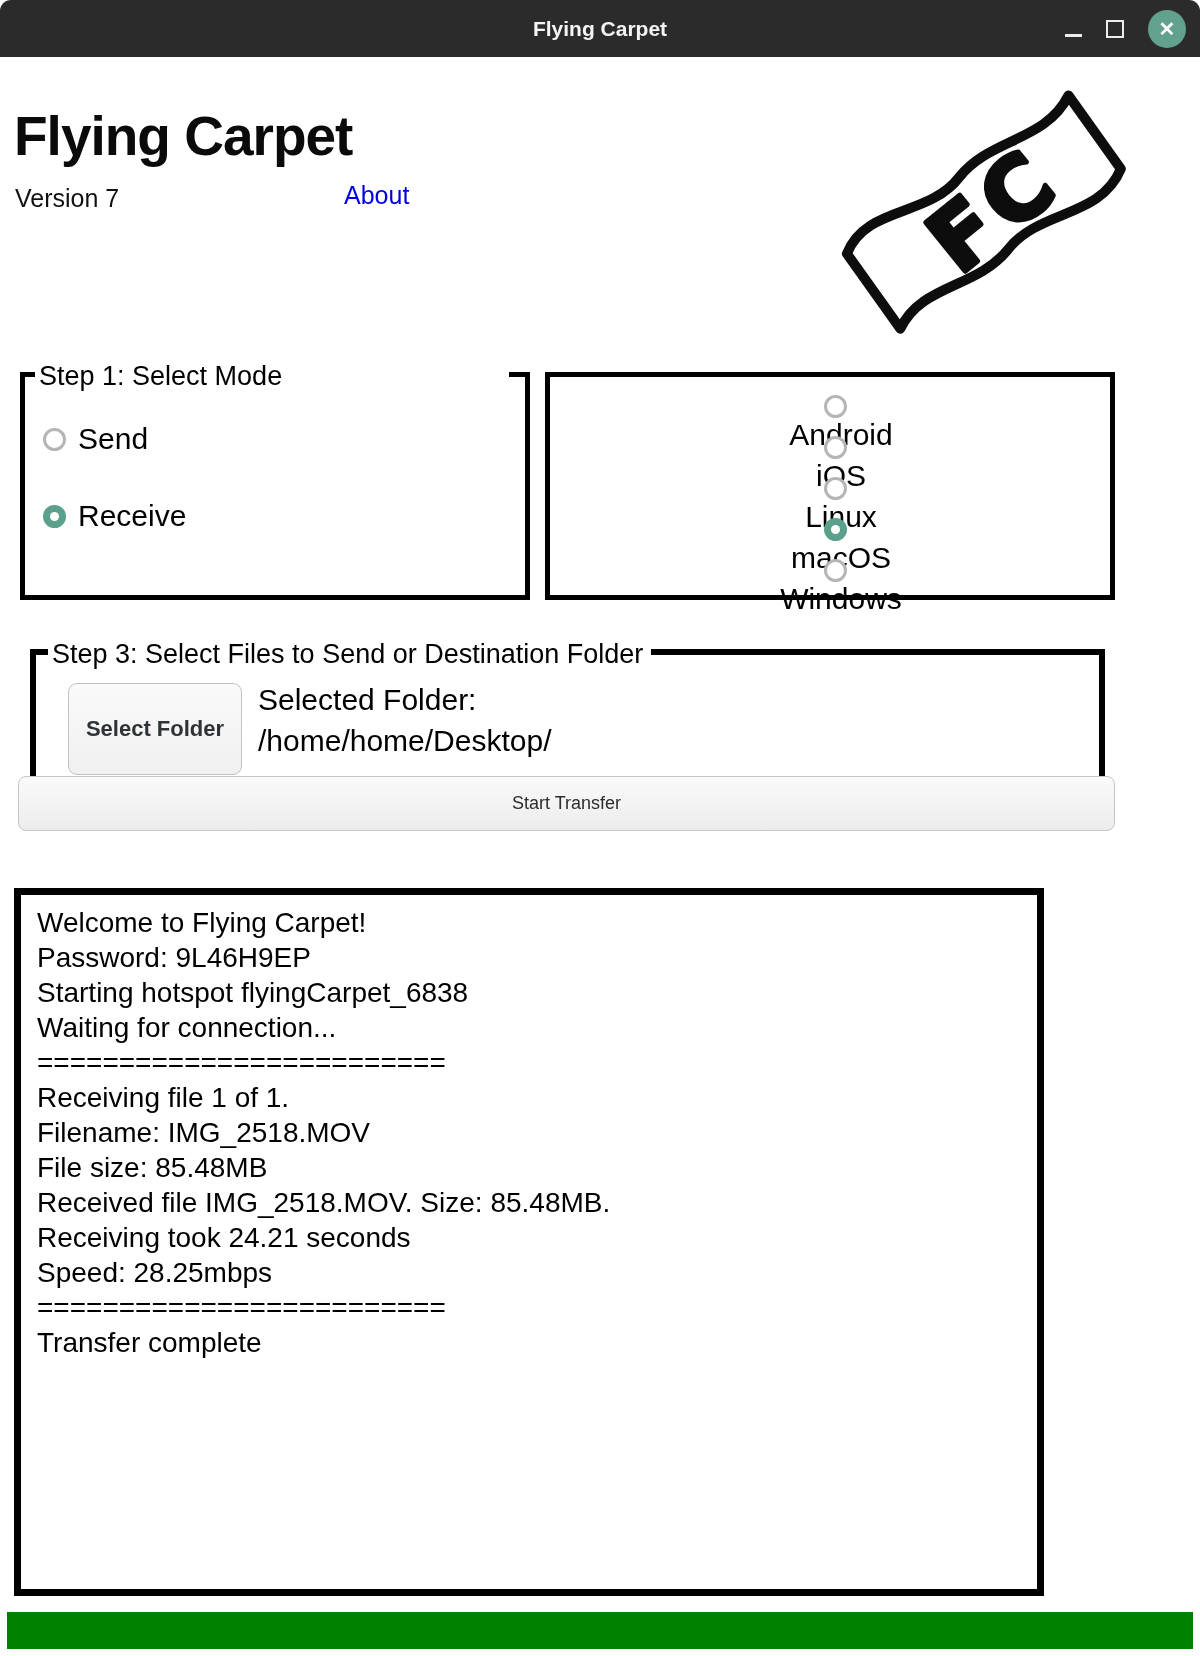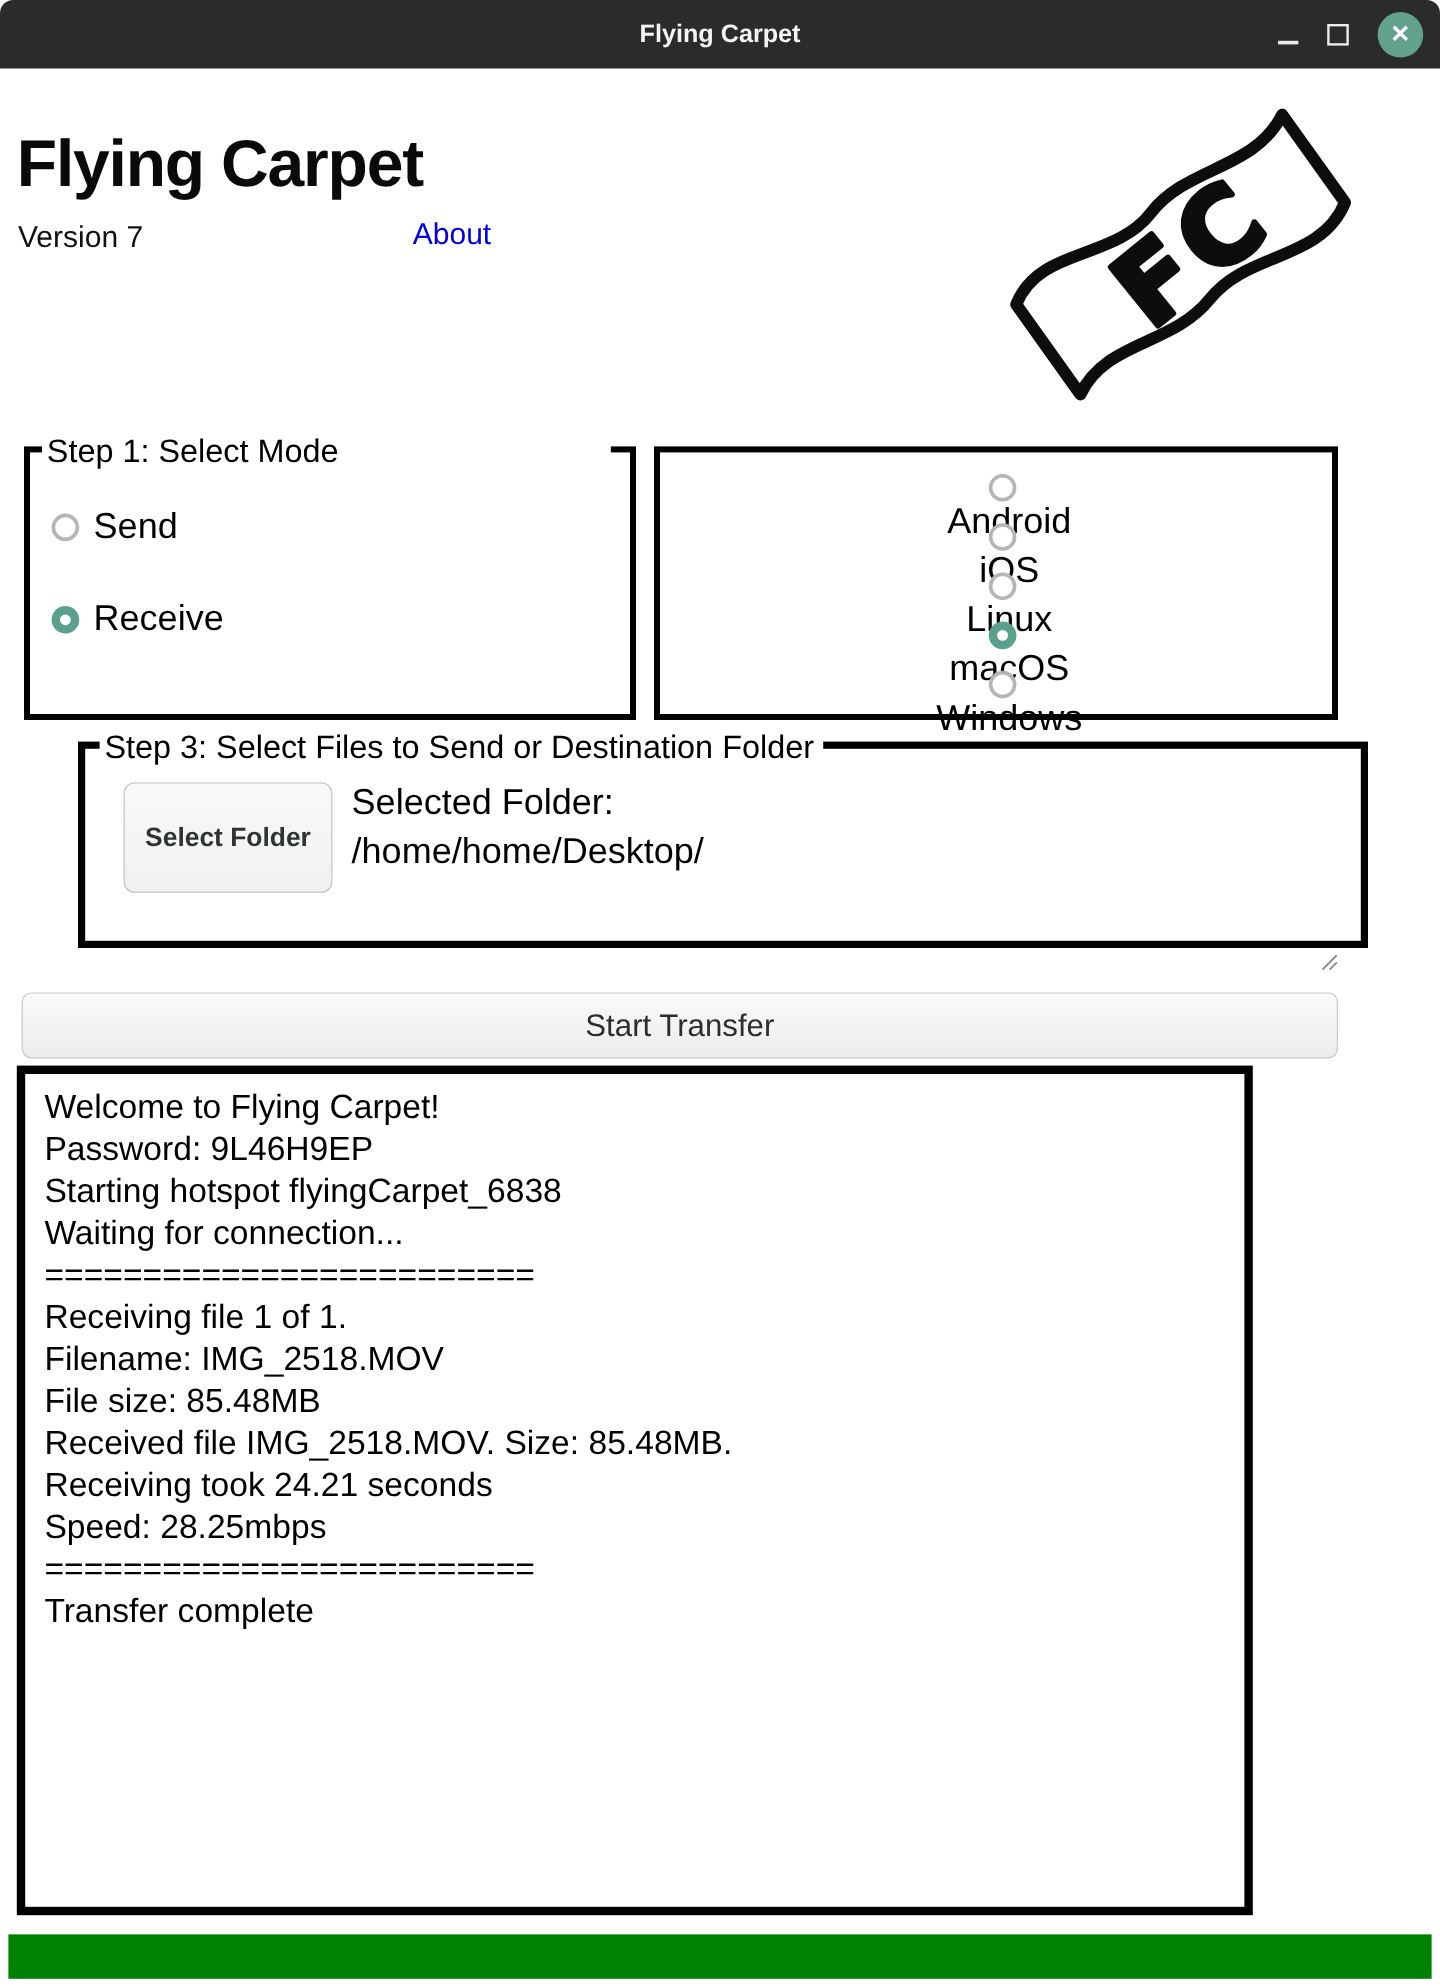--- a/index.html
+++ b/index.html
@@ -34,21 +34,21 @@
   .panel { position:absolute; border:5px solid #000; box-sizing:border-box; background:#fff; }
   .panel-legend {
     position:absolute; top:-17px; background:#fff; font-size:27px; line-height:32px;
     padding:0 8px 0 4px; white-space:nowrap;
   }
   .legend-wide { left:10px; right:16px; }   
   .legend-snug { left:12px; }               
 
   #step1-panel { left:20px; top:372px; width:510px; height:228px;padding-left:16px; }
   #step2-panel { left:545px; top:372px; width:570px; height:228px; }
-  #step3-panel { left:30px; top:618px; width:1075px; height:172px; border-width:6px;margin-left:35px; }
+  #step3-panel { left:30px; top:649px; width:1075px; height:172px; border-width:6px; }
 
   .rows { position:absolute; left:18px; top:0; right:8px; }
   #step1-panel .rows { top:42px; }
   #step2-panel .rows { top:18px; }
   .radio-row { display:flex; align-items:center; height:40px; cursor:pointer; }
   #step1-panel .radio-row { margin-bottom:37px;text-align:center; }
   #step2-panel .radio-row { margin-bottom:1px;flex-direction:column; }
   .radio {
     width:23px; height:23px; border-radius:50%; box-sizing:border-box;
     border:3px solid #b5b5b5; background:#fff; flex:0 0 auto; position:relative;
@@ -66,24 +66,24 @@
     border:1px solid #c2c2c2; border-radius:9px;
     background:linear-gradient(#fafafa,#f0f0f0);
     font-family:"Liberation Sans", sans-serif; font-size:22px; color:#2e3436; cursor:pointer;font-weight:bold;
   }
   .selected-folder { position:absolute; left:222px; top:24px; font-size:30px; line-height:41px; }
 
   .resize-grip { position:absolute; left:1098px; top:794px; width:18px; height:15px; cursor:nwse-resize; }
 
   
   .start-btn {
-    position:absolute; left:18px; top:827px; width:1097px; height:55px;
+    position:absolute; left:18px; top:776px; width:1097px; height:55px;
     border:1px solid #c6c6c6; border-radius:8px;
     background:linear-gradient(#fafafa,#ececec);
-    font-family:"Liberation Sans", sans-serif; font-size:26px; color:#2d2d2d; cursor:pointer;
+    font-family:"Liberation Sans", sans-serif; font-size:18px; color:#2d2d2d; cursor:pointer;
   }
 
   
   .log-box {
     position:absolute; left:14px; top:888px; width:1030px; height:708px;
     border:7px solid #000; box-sizing:border-box; background:#fff;
     padding:10px 16px; overflow:auto;
   }
   .log-line { font-size:28px; line-height:35px; white-space:pre; color:#000; }
 

